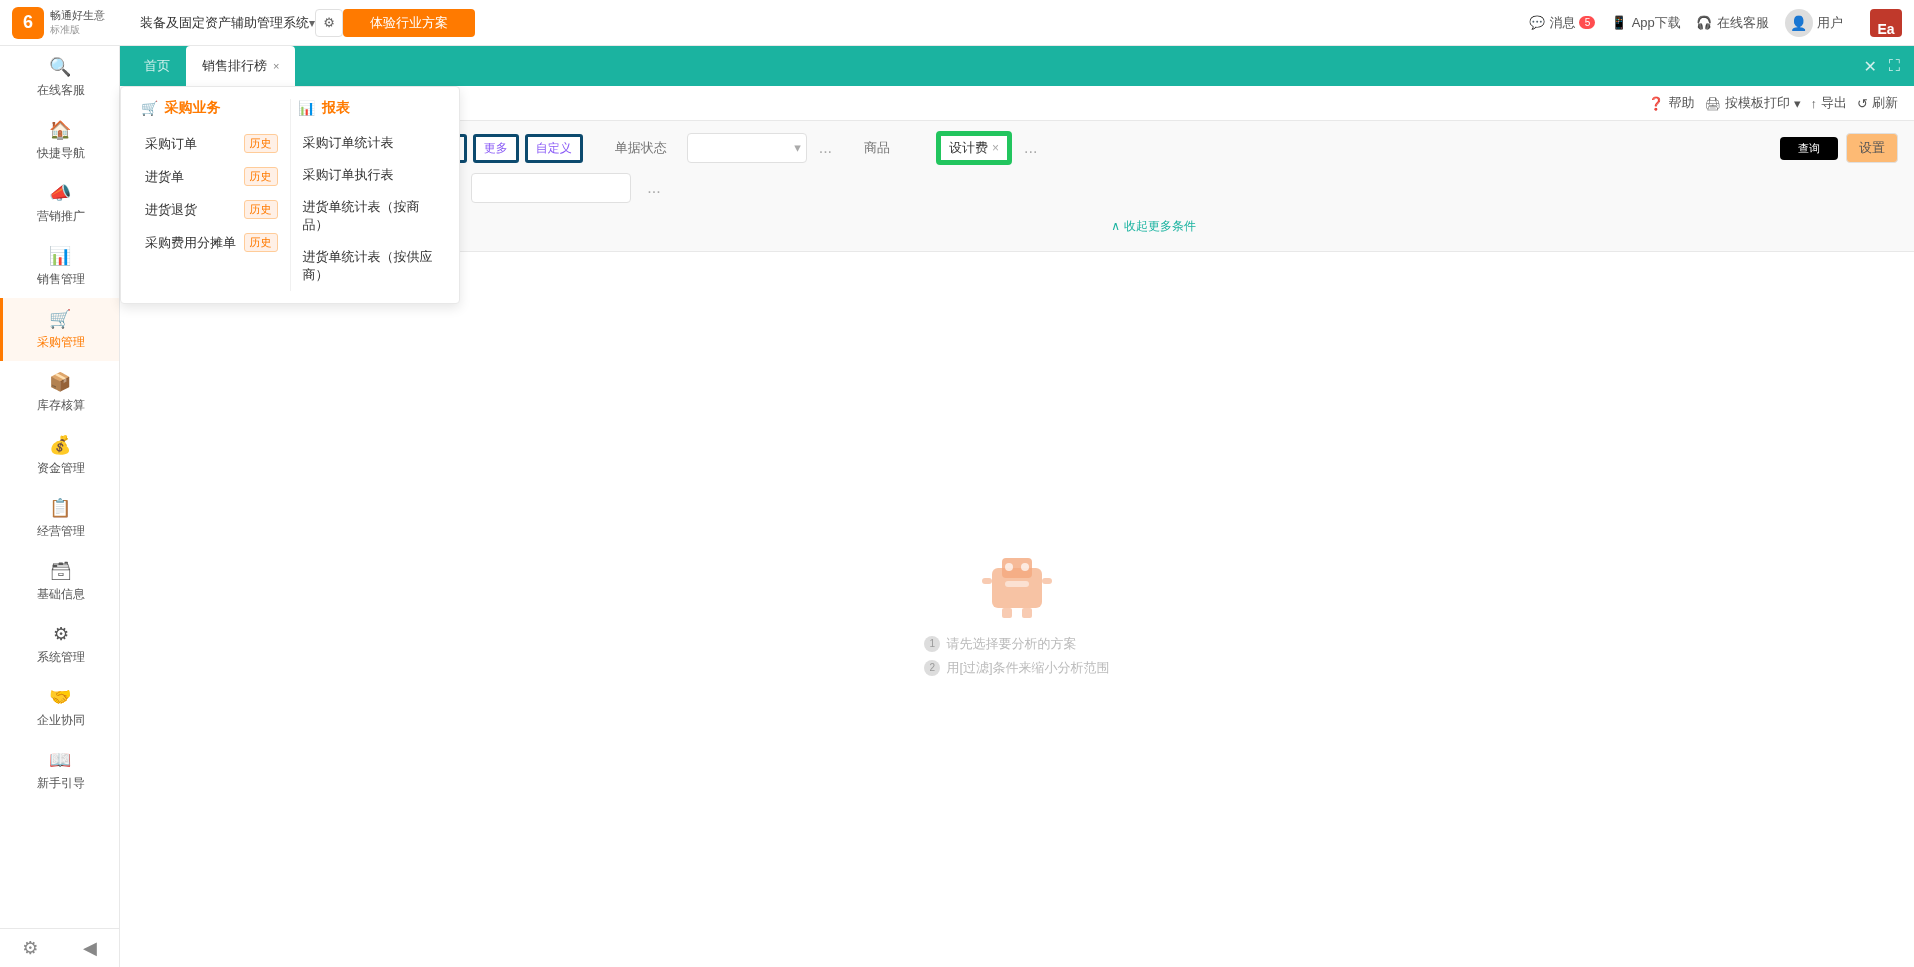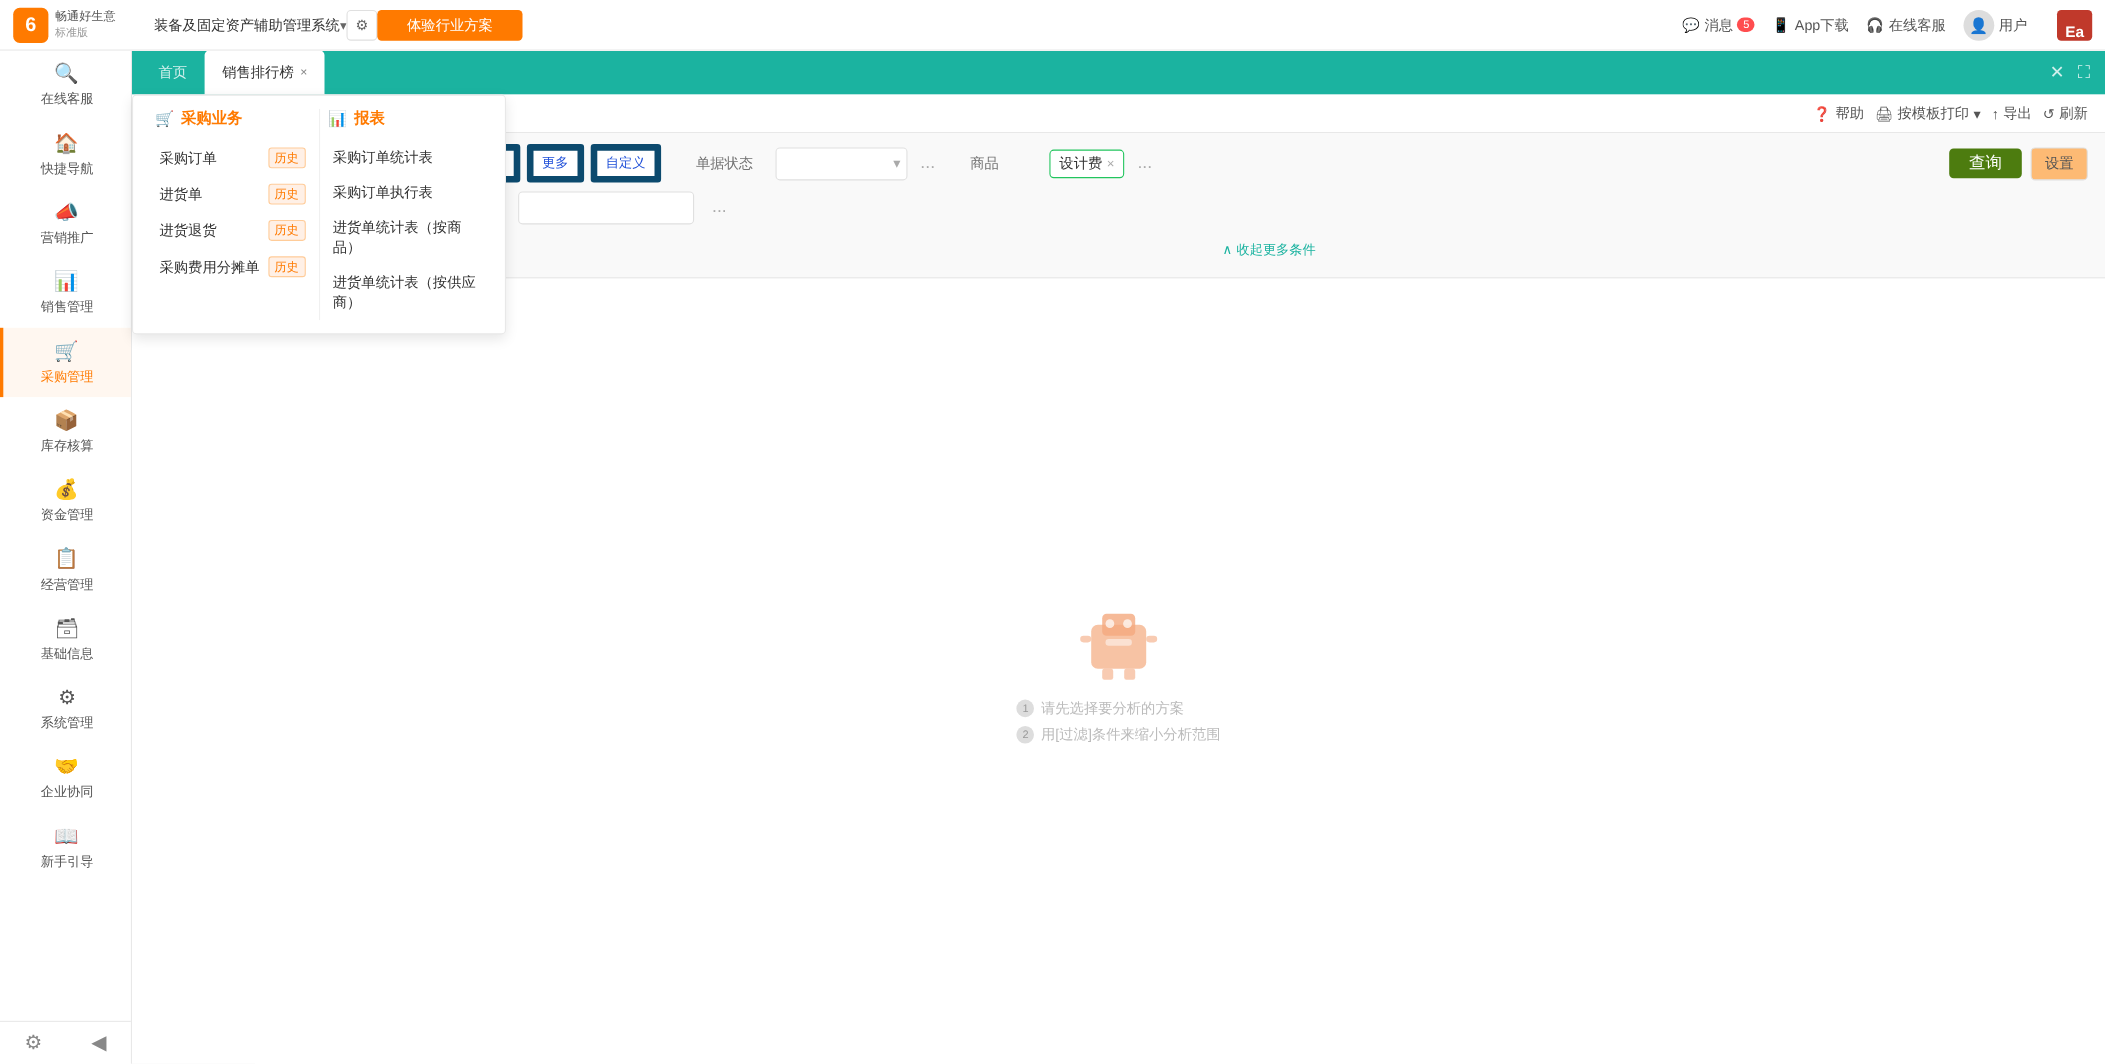--- a/index.html
+++ b/index.html
@@ -220,41 +220,41 @@
       color: #333;
       height: 30px;
     }
     .filter-date-range {
       display: flex;
       align-items: center;
       gap: 6px;
     }
     .date-quick-btn {
       padding: 3px 8px;
-      border: 6px solid #0c4a6e;
+      border: 3px solid #0c4a6e;
       border-radius: 3px;
       background: #fff;
       cursor: pointer;
       font-size: 12px;
-      color: #1d4ed8;
+      color: #8b5cf6;
     }
     .filter-select {
       border: 1px solid #e0e0e0;
       border-radius: 4px;
       padding: 4px 24px 4px 8px;
       font-size: 13px;
       background: #fff;
       color: #333;
       height: 30px;
       appearance: none;
       min-width: 120px;
     }
     .filter-tag {
       background: #fff;
-      border: 1px solid #22c55e;
+      border: 5px solid #22c55e;
       border-radius: 4px;
       padding: 3px 8px;
       font-size: 13px;
       color: #333;
       display: flex;
       align-items: center;
       gap: 4px;
     }
     .filter-tag-close {
       color: #aaa;
@@ -262,27 +262,27 @@
       font-size: 12px;
     }
     .filter-actions {
       display: flex;
       align-items: center;
       justify-content: flex-end;
       gap: 8px;
       margin-left: auto;
     }
     .btn-search {
-      background: #4d7c0f;
+      background: #000000;
       color: #fff;
       border: none;
       border-radius: 4px;
       padding: 4px 18px;
       cursor: pointer;
-      font-size: 15px;
+      font-size: 11px;
     }
     .btn-settings {
       background: #fdba74;
       color: #555;
       border: 1px solid #e0e0e0;
       border-radius: 4px;
       padding: 5px 12px;
       cursor: pointer;
       font-size: 13px;
     }

